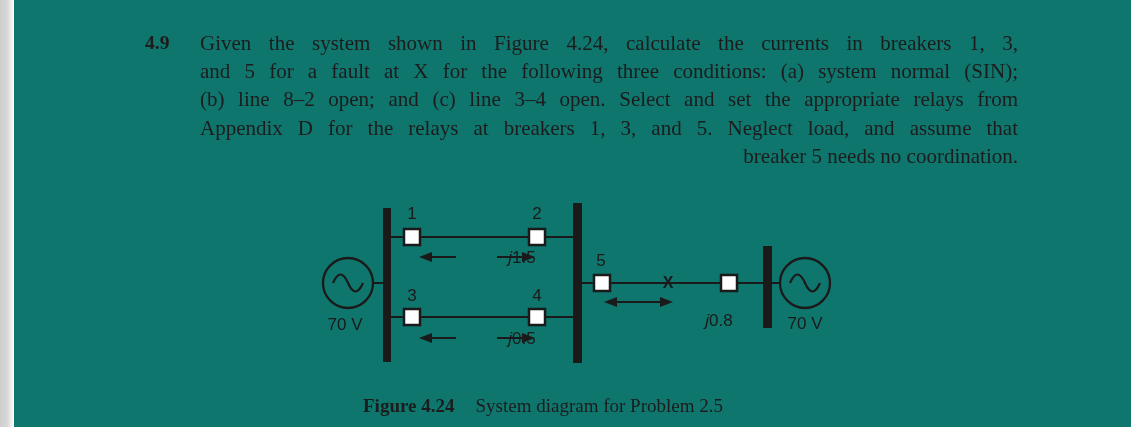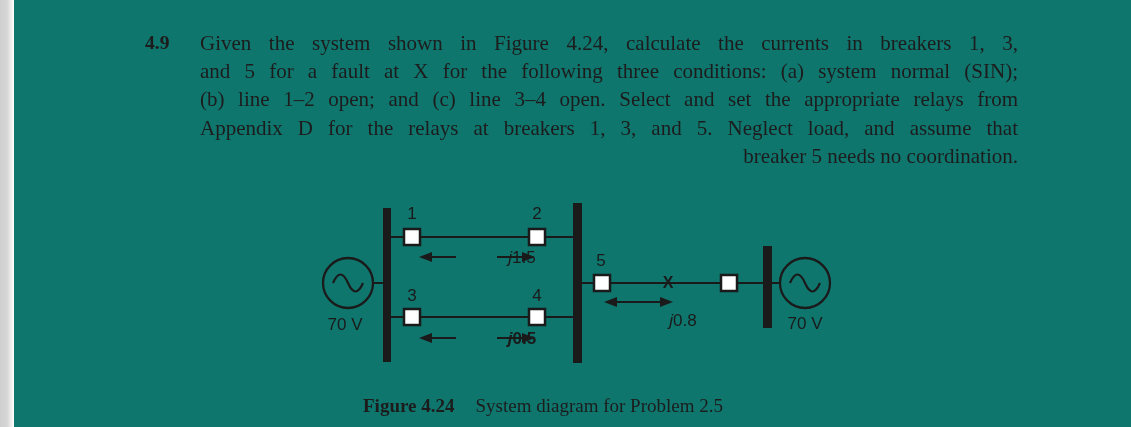--- a/index.html
+++ b/index.html
@@ -69,21 +69,21 @@
 <body>
 
 <div class="page">
   <div class="edge-band"></div>
 
   <div class="prob-num">4.9</div>
 
   <div class="prob-text">
     <div class="jline">Given the system shown in Figure 4.24, calculate the currents in breakers 1, 3,</div>
     <div class="jline">and 5 for a fault at X for the following three conditions: (a) system normal (SIN);</div>
-    <div class="jline">(b) line 1–2 open; and (c) line 3–4 open. Select and set the appropriate relays from</div>
+    <div class="jline">(b) line 8–2 open; and (c) line 3–4 open. Select and set the appropriate relays from</div>
     <div class="jline">Appendix D for the relays at breakers 1, 3, and 5. Neglect load, and assume that</div>
     <div class="lastline">breaker 5 needs no coordination.</div>
   </div>
 
   <div class="diagram">
     <svg width="530" height="175" viewBox="315 195 530 175">
 
       <rect class="bus" x="383" y="208" width="8" height="154"></rect>
       <rect class="bus" x="573" y="203" width="9" height="160"></rect>
       <rect class="bus" x="763" y="246" width="9" height="82"></rect>
@@ -121,22 +121,22 @@
       <polygon class="ahead" points="673,302 660,297 660,307"></polygon>
     </svg>
 
     <span class="dlabel" style="left:412px; top:213px;">1</span>
     <span class="dlabel" style="left:537px; top:213px;">2</span>
     <span class="dlabel" style="left:412px; top:295px;">3</span>
     <span class="dlabel" style="left:537px; top:295px;">4</span>
     <span class="dlabel" style="left:601px; top:260px;">5</span>
 
     <span class="dlabel imp" style="left:477px; top:257px;">j1.5</span>
-    <span class="dlabel imp" style="left:477px; top:338px;font-weight:bold;">j0.5</span>
-    <span class="dlabel imp" style="left:638px; top:320px;">j0.8</span>
+    <span class="dlabel imp" style="left:477px; top:338px;">j0.5</span>
+    <span class="dlabel imp" style="left:674px; top:320px;">j0.8</span>
 
     <span class="dlabel fault-x" style="left:668px; top:283px;">X</span>
 
     <span class="dlabel" style="left:345px; top:324px;">70 V</span>
     <span class="dlabel" style="left:805px; top:323px;">70 V</span>
   </div>
 
   <div class="caption">
     <span class="cap-bold">Figure 4.24</span><span class="cap-text">System diagram for Problem 2.5</span>
   </div>

